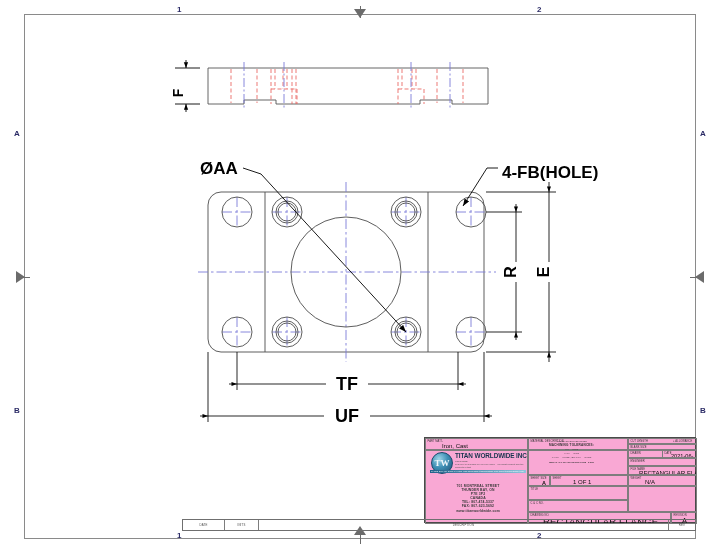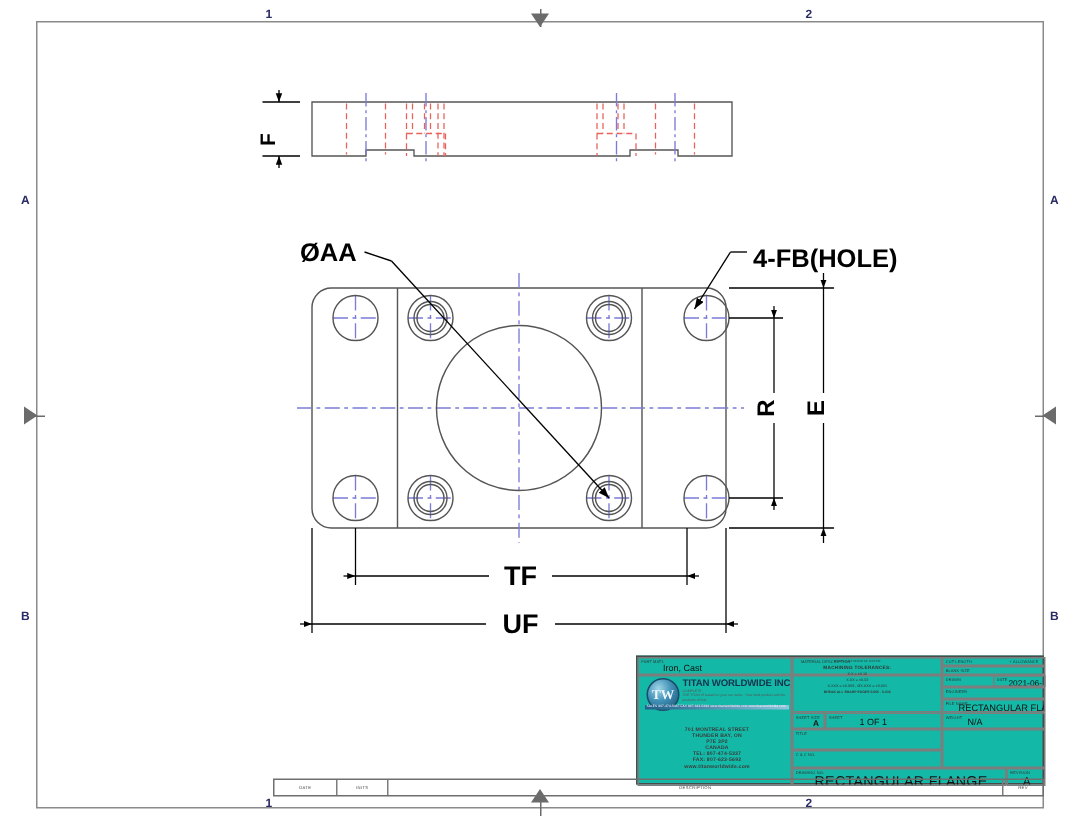--- a/index.html
+++ b/index.html
@@ -26,21 +26,21 @@
              border-left:9px solid #6b6b6b;}
   .tri-left{border-top:6px solid transparent;border-bottom:6px solid transparent;
             border-right:9px solid #6b6b6b;}
   .tickline{position:absolute;background:#6b6b6b;}
 
   
   .draw{position:absolute;left:0;top:0;width:720px;height:554px;}
 
   
   .tblock{position:absolute;left:424px;top:437px;width:272px;height:86px;
-          border:1px solid #4a4a4a;box-sizing:border-box;background:#14b8a6;text-align:center;}
+          border:1px solid #4a4a4a;box-sizing:border-box;background:#f9a8d4;}
   .tb-cell{position:absolute;box-sizing:border-box;border:1px solid #7d7d7d;
            overflow:hidden;}
   .tb-lab{position:absolute;left:1.5px;top:0.5px;font-size:2.6px;color:#333;
           letter-spacing:.1px;line-height:3px;text-transform:uppercase;}
   .tb-val{position:absolute;color:#111;font-family:"Liberation Sans",sans-serif;}
 
   
   .revblock{position:absolute;left:182px;top:519px;width:514px;height:12px;
             border:1px solid #6f6f6f;box-sizing:border-box;}
   .rev-cell{position:absolute;box-sizing:border-box;border-right:1px solid #7d7d7d;

